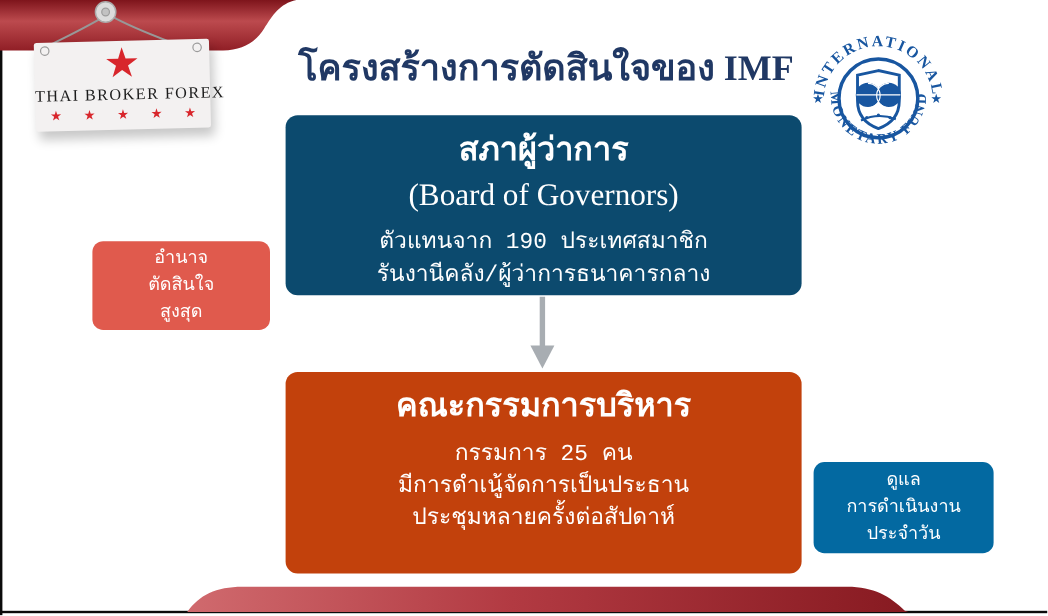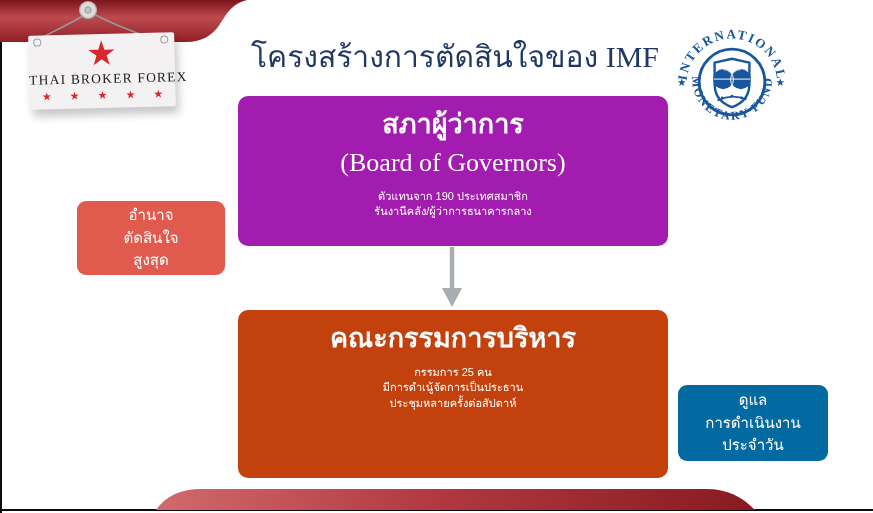--- a/index.html
+++ b/index.html
@@ -20,36 +20,36 @@
              transform:rotate(-1.4deg);border-radius:2px;box-shadow:3px 7px 9px rgba(0,0,0,.22);}
   .eyelet{position:absolute;top:3px;width:6px;height:6px;border:1.5px solid #9b9b9b;border-radius:50%;background:transparent;}
   .eyelet.l{left:5px}.eyelet.r{right:6px}
   .sign-star{width:100%;text-align:center;color:#d8262c;font-size:34px;line-height:34px;margin-top:2px;}
   .sign-name{width:100%;text-align:center;font-family:"Liberation Serif","DejaVu Serif",serif;
              font-size:13.5px;letter-spacing:1.2px;color:#1c1c1c;white-space:nowrap;margin-top:1px;}
   .sign-stars{width:100%;text-align:center;color:#d8262c;font-size:11px;word-spacing:15px;margin-top:2px;}
 
   
   .page-title{position:absolute;left:238px;top:33px;width:434px;text-align:center;
-              font-family:"Liberation Serif","DejaVu Serif",serif;font-weight:400;
+              font-family:"Liberation Serif","DejaVu Serif",serif;font-weight:700;
               font-size:30px;color:#203864;}
 
   
   .imf-logo{position:absolute;left:674px;top:24px;}
   .imf-ring{font-family:"Liberation Serif","DejaVu Serif",serif;font-weight:700;letter-spacing:2px;}
 
   
   .flow-box{position:absolute;left:238px;width:430px;border-radius:10px;color:#fff;
             text-align:center;box-sizing:border-box;padding-top:14px;}
   .box-governors{top:96px;height:150px;}
   .box-executive{top:310px;height:168px;}
   .box-title{font-size:27px;font-weight:700;line-height:1.1;}
   .box-sub{font-family:"Liberation Serif","DejaVu Serif",serif;font-size:26px;margin-top:8px;}
   .box-body{margin-top:11px;}
-  .box-line{font-family:Liberation Sans, sans-serif;font-size:11px;line-height:1.42;}
+  .box-line{font-family:Liberation Mono, monospace;font-size:19px;line-height:1.42;}
 
   
   .callout{position:absolute;border-radius:9px;color:#fff;display:flex;flex-direction:column;
            justify-content:center;align-items:center;text-align:center;font-size:15px;line-height:1.5;}
   .callout-left{left:77px;top:201px;width:148px;height:74px;}
   .callout-right{left:678px;top:385px;width:150px;height:76px;}
 
   .arrow{position:absolute;left:438px;top:247px;}
 </style>
 </head>
@@ -105,21 +105,21 @@
     <path d="M60 36 L42 40 V62 C42 74 49 82 60 86 C71 82 78 74 78 62 V40 Z" fill="#ffffff" stroke="#1856a0" stroke-width="2.5"></path>
     <circle cx="51" cy="57" r="10.5" fill="#1856a0"></circle>
     <circle cx="69" cy="57" r="10.5" fill="#1856a0"></circle>
     <path d="M51 47 a10.5 10.5 0 0 1 0 21 M69 47 a10.5 10.5 0 0 0 0 21 M41 57 H79" stroke="#ffffff" stroke-width="1" fill="none"></path>
     <path d="M45 79 Q60 72 75 78" stroke="#1856a0" stroke-width="1.8" fill="none"></path>
     <circle cx="50" cy="76.5" r="1.4" fill="#1856a0"></circle>
     <circle cx="60" cy="74.5" r="1.4" fill="#1856a0"></circle>
     <circle cx="70" cy="76.5" r="1.4" fill="#1856a0"></circle>
   </svg>
 
-  <div class="flow-box box-governors" style="background: #a21caf;">
+  <div class="flow-box box-governors" style="background: #0c4a6e;">
     <div class="box-title">สภาผู้ว่าการ</div>
     <div class="box-sub">(Board of Governors)</div>
     <div class="box-body">
       <div class="box-line">ตัวแทนจาก 190 ประเทศสมาชิก</div>
       <div class="box-line">รันงานีคลัง/ผู้ว่าการธนาคารกลาง</div>
     </div>
   </div>
 
   <svg class="arrow" width="28" height="62" viewBox="0 0 28 62">
     <line x1="14" y1="0" x2="14" y2="42" stroke="#a8adb2" stroke-width="4.5"></line>

